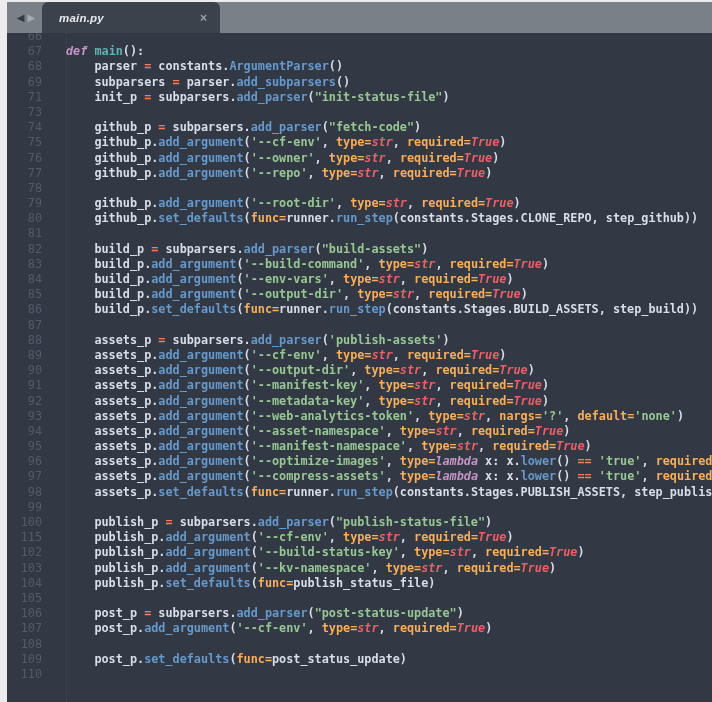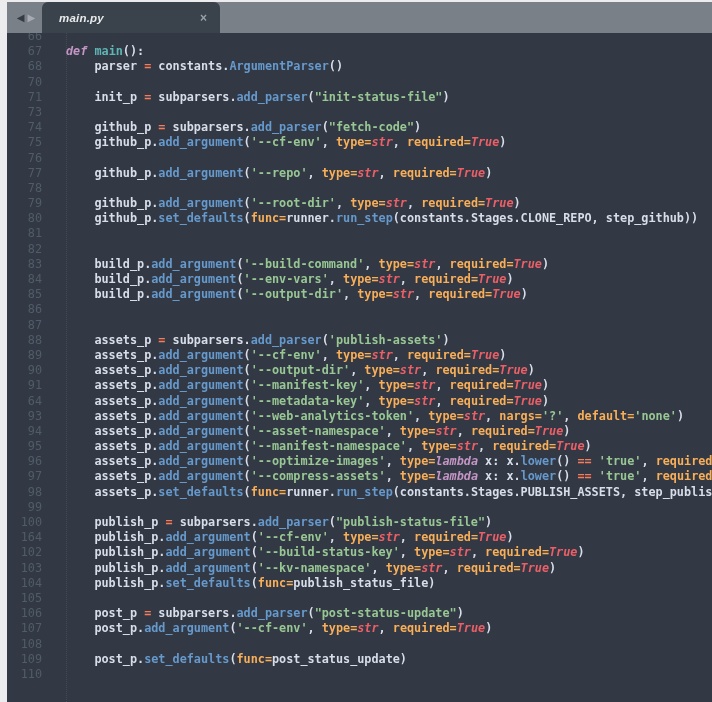--- a/index.html
+++ b/index.html
@@ -66,41 +66,42 @@
         </div>
         <div class="row">
           <div class="ln">67</div>
           <div class="cl"><span class="t-kw">def</span><span class="t-txt"> </span><span class="t-fn">main</span><span class="t-txt">():</span></div>
         </div>
         <div class="row">
           <div class="ln">68</div>
           <div class="cl"><span class="t-txt">    parser </span><span class="t-op">=</span><span class="t-txt"> constants.</span><span class="t-call">ArgumentParser</span><span class="t-txt">()</span></div>
         </div>
         <div class="row">
-          <div class="ln">70</div>
-          <div class="cl"></div>
+          <div class="ln">69</div>
+          <div class="cl"><span class="t-txt">    subparsers </span><span class="t-op">=</span><span class="t-txt"> parser.</span><span class="t-call">add_subparsers</span><span class="t-txt">()</span></div>
         </div>
         <div class="row">
           <div class="ln">71</div>
           <div class="cl"><span class="t-txt">    init_p </span><span class="t-op">=</span><span class="t-txt"> subparsers.</span><span class="t-call">add_parser</span><span class="t-txt">(</span><span class="t-str">"init-status-file"</span><span class="t-txt">)</span></div>
         </div>
         <div class="row">
           <div class="ln">73</div>
           <div class="cl"></div>
         </div>
         <div class="row">
           <div class="ln">74</div>
           <div class="cl"><span class="t-txt">    github_p </span><span class="t-op">=</span><span class="t-txt"> subparsers.</span><span class="t-call">add_parser</span><span class="t-txt">(</span><span class="t-str">"fetch-code"</span><span class="t-txt">)</span></div>
         </div>
         <div class="row">
           <div class="ln">75</div>
           <div class="cl"><span class="t-txt">    github_p.</span><span class="t-call">add_argument</span><span class="t-txt">(</span><span class="t-str">'--cf-env'</span><span class="t-txt">, </span><span class="t-kwarg">type=</span><span class="t-type">str</span><span class="t-txt">, </span><span class="t-kwarg">required=</span><span class="t-type">True</span><span class="t-txt">)</span></div>
         </div>
         <div class="row">
           <div class="ln">76</div>
+          <div class="cl"><span class="t-txt">    github_p.</span><span class="t-call">add_argument</span><span class="t-txt">(</span><span class="t-str">'--owner'</span><span class="t-txt">, </span><span class="t-kwarg">type=</span><span class="t-type">str</span><span class="t-txt">, </span><span class="t-kwarg">required=</span><span class="t-type">True</span><span class="t-txt">)</span></div>
         </div>
         <div class="row">
           <div class="ln">77</div>
           <div class="cl"><span class="t-txt">    github_p.</span><span class="t-call">add_argument</span><span class="t-txt">(</span><span class="t-str">'--repo'</span><span class="t-txt">, </span><span class="t-kwarg">type=</span><span class="t-type">str</span><span class="t-txt">, </span><span class="t-kwarg">required=</span><span class="t-type">True</span><span class="t-txt">)</span></div>
         </div>
         <div class="row">
           <div class="ln">78</div>
         </div>
         <div class="row">
           <div class="ln">79</div>
@@ -109,35 +110,37 @@
         <div class="row">
           <div class="ln">80</div>
           <div class="cl"><span class="t-txt">    github_p.</span><span class="t-call">set_defaults</span><span class="t-txt">(</span><span class="t-kwarg">func=</span><span class="t-txt">runner.</span><span class="t-call">run_step</span><span class="t-txt">(constants.Stages.CLONE_REPO, step_github))</span></div>
         </div>
         <div class="row">
           <div class="ln">81</div>
           <div class="cl"></div>
         </div>
         <div class="row">
           <div class="ln">82</div>
+          <div class="cl"><span class="t-txt">    build_p </span><span class="t-op">=</span><span class="t-txt"> subparsers.</span><span class="t-call">add_parser</span><span class="t-txt">(</span><span class="t-str">"build-assets"</span><span class="t-txt">)</span></div>
         </div>
         <div class="row">
           <div class="ln">83</div>
           <div class="cl"><span class="t-txt">    build_p.</span><span class="t-call">add_argument</span><span class="t-txt">(</span><span class="t-str">'--build-command'</span><span class="t-txt">, </span><span class="t-kwarg">type=</span><span class="t-type">str</span><span class="t-txt">, </span><span class="t-kwarg">required=</span><span class="t-type">True</span><span class="t-txt">)</span></div>
         </div>
         <div class="row">
           <div class="ln">84</div>
           <div class="cl"><span class="t-txt">    build_p.</span><span class="t-call">add_argument</span><span class="t-txt">(</span><span class="t-str">'--env-vars'</span><span class="t-txt">, </span><span class="t-kwarg">type=</span><span class="t-type">str</span><span class="t-txt">, </span><span class="t-kwarg">required=</span><span class="t-type">True</span><span class="t-txt">)</span></div>
         </div>
         <div class="row">
           <div class="ln">85</div>
           <div class="cl"><span class="t-txt">    build_p.</span><span class="t-call">add_argument</span><span class="t-txt">(</span><span class="t-str">'--output-dir'</span><span class="t-txt">, </span><span class="t-kwarg">type=</span><span class="t-type">str</span><span class="t-txt">, </span><span class="t-kwarg">required=</span><span class="t-type">True</span><span class="t-txt">)</span></div>
         </div>
         <div class="row">
           <div class="ln">86</div>
+          <div class="cl"><span class="t-txt">    build_p.</span><span class="t-call">set_defaults</span><span class="t-txt">(</span><span class="t-kwarg">func=</span><span class="t-txt">runner.</span><span class="t-call">run_step</span><span class="t-txt">(constants.Stages.BUILD_ASSETS, step_build))</span></div>
         </div>
         <div class="row">
           <div class="ln">87</div>
           <div class="cl"></div>
         </div>
         <div class="row">
           <div class="ln">88</div>
           <div class="cl"><span class="t-txt">    assets_p </span><span class="t-op">=</span><span class="t-txt"> subparsers.</span><span class="t-call">add_parser</span><span class="t-txt">(</span><span class="t-str">'publish-assets'</span><span class="t-txt">)</span></div>
         </div>
         <div class="row">
@@ -146,21 +149,21 @@
         </div>
         <div class="row">
           <div class="ln">90</div>
           <div class="cl"><span class="t-txt">    assets_p.</span><span class="t-call">add_argument</span><span class="t-txt">(</span><span class="t-str">'--output-dir'</span><span class="t-txt">, </span><span class="t-kwarg">type=</span><span class="t-type">str</span><span class="t-txt">, </span><span class="t-kwarg">required=</span><span class="t-type">True</span><span class="t-txt">)</span></div>
         </div>
         <div class="row">
           <div class="ln">91</div>
           <div class="cl"><span class="t-txt">    assets_p.</span><span class="t-call">add_argument</span><span class="t-txt">(</span><span class="t-str">'--manifest-key'</span><span class="t-txt">, </span><span class="t-kwarg">type=</span><span class="t-type">str</span><span class="t-txt">, </span><span class="t-kwarg">required=</span><span class="t-type">True</span><span class="t-txt">)</span></div>
         </div>
         <div class="row">
-          <div class="ln">64</div>
+          <div class="ln">92</div>
           <div class="cl"><span class="t-txt">    assets_p.</span><span class="t-call">add_argument</span><span class="t-txt">(</span><span class="t-str">'--metadata-key'</span><span class="t-txt">, </span><span class="t-kwarg">type=</span><span class="t-type">str</span><span class="t-txt">, </span><span class="t-kwarg">required=</span><span class="t-type">True</span><span class="t-txt">)</span></div>
         </div>
         <div class="row">
           <div class="ln">93</div>
           <div class="cl"><span class="t-txt">    assets_p.</span><span class="t-call">add_argument</span><span class="t-txt">(</span><span class="t-str">'--web-analytics-token'</span><span class="t-txt">, </span><span class="t-kwarg">type=</span><span class="t-type">str</span><span class="t-txt">, </span><span class="t-kwarg">nargs=</span><span class="t-str">'?'</span><span class="t-txt">, </span><span class="t-kwarg">default=</span><span class="t-str">'none'</span><span class="t-txt">)</span></div>
         </div>
         <div class="row">
           <div class="ln">94</div>
           <div class="cl"><span class="t-txt">    assets_p.</span><span class="t-call">add_argument</span><span class="t-txt">(</span><span class="t-str">'--asset-namespace'</span><span class="t-txt">, </span><span class="t-kwarg">type=</span><span class="t-type">str</span><span class="t-txt">, </span><span class="t-kwarg">required=</span><span class="t-type">True</span><span class="t-txt">)</span></div>
         </div>
@@ -182,21 +185,21 @@
         </div>
         <div class="row">
           <div class="ln">99</div>
           <div class="cl"></div>
         </div>
         <div class="row">
           <div class="ln">100</div>
           <div class="cl"><span class="t-txt">    publish_p </span><span class="t-op">=</span><span class="t-txt"> subparsers.</span><span class="t-call">add_parser</span><span class="t-txt">(</span><span class="t-str">"publish-status-file"</span><span class="t-txt">)</span></div>
         </div>
         <div class="row">
-          <div class="ln">164</div>
+          <div class="ln">115</div>
           <div class="cl"><span class="t-txt">    publish_p.</span><span class="t-call">add_argument</span><span class="t-txt">(</span><span class="t-str">'--cf-env'</span><span class="t-txt">, </span><span class="t-kwarg">type=</span><span class="t-type">str</span><span class="t-txt">, </span><span class="t-kwarg">required=</span><span class="t-type">True</span><span class="t-txt">)</span></div>
         </div>
         <div class="row">
           <div class="ln">102</div>
           <div class="cl"><span class="t-txt">    publish_p.</span><span class="t-call">add_argument</span><span class="t-txt">(</span><span class="t-str">'--build-status-key'</span><span class="t-txt">, </span><span class="t-kwarg">type=</span><span class="t-type">str</span><span class="t-txt">, </span><span class="t-kwarg">required=</span><span class="t-type">True</span><span class="t-txt">)</span></div>
         </div>
         <div class="row">
           <div class="ln">103</div>
           <div class="cl"><span class="t-txt">    publish_p.</span><span class="t-call">add_argument</span><span class="t-txt">(</span><span class="t-str">'--kv-namespace'</span><span class="t-txt">, </span><span class="t-kwarg">type=</span><span class="t-type">str</span><span class="t-txt">, </span><span class="t-kwarg">required=</span><span class="t-type">True</span><span class="t-txt">)</span></div>
         </div>

